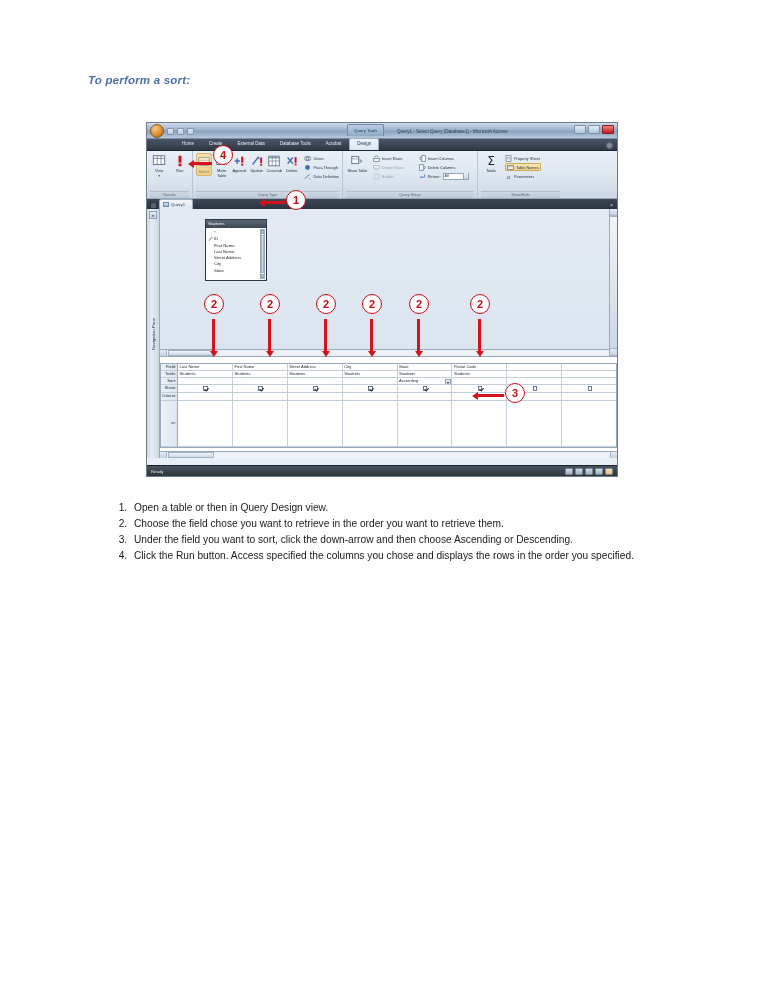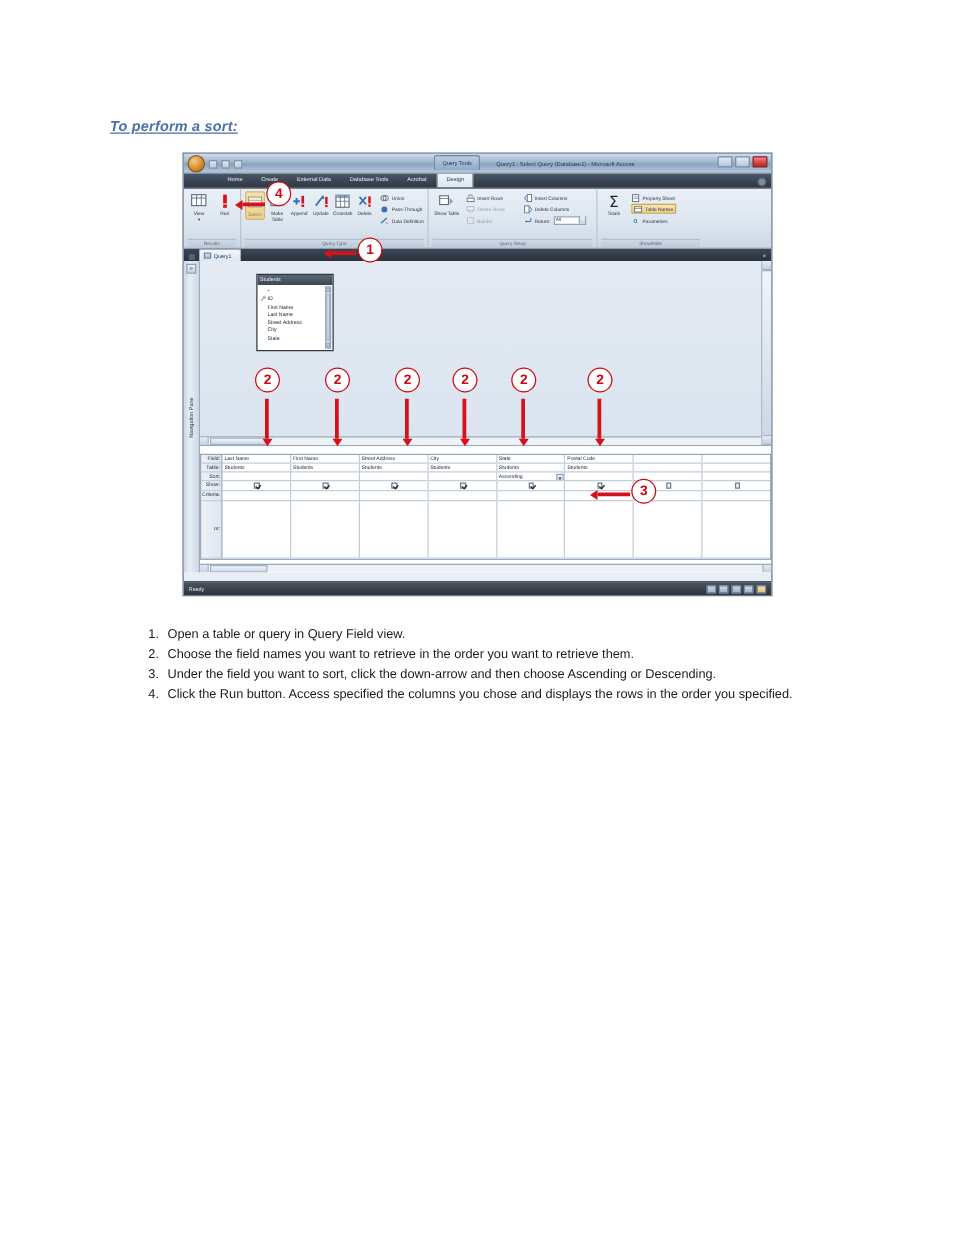--- a/index.html
+++ b/index.html
@@ -7,23 +7,23 @@
   body {
     width:765px; height:990px;
     background:#ffffff;
     font-family:"Liberation Sans", sans-serif;
     position:relative;
     overflow:hidden;
   }
 
   
   .heading {
-    position:absolute; left:88px; top:96px;
+    position:absolute; left:88px; top:74px;
     font-size:11.5px; font-weight:bold; font-style:italic;
-    color:#4a6fa5; letter-spacing:0.2px;text-decoration:underline;
+    color:#4a6fa5; letter-spacing:0.2px;
   }
 
   
   .shot {
     position:absolute; left:146px; top:122px;
     width:472px; height:355px;
     border:1px solid #6d7b8d;
     background:#e8eef5;
     overflow:hidden;
     font-size:4.6px;
@@ -787,18 +787,18 @@
   <div class="callout" style="left:323px; top:171px;">2</div>
   <div class="arr arr-down" style="left:328px; top:196px; height:38px;">
     <div class="shaft" style="height:32px"></div>
     <div class="head"></div>
   </div>
 
 </div>
 
 <div class="steps">
   <ol>
-    <li>Open a table or query in Query Field view.</li>
-    <li>Choose the field names you want to retrieve in the order you want to retrieve them.</li>
+    <li>Open a table or then in Query Design view.</li>
+    <li>Choose the field chose you want to retrieve in the order you want to retrieve them.</li>
     <li>Under the field you want to sort, click the down-arrow and then choose Ascending or Descending.</li>
     <li>Click the Run button. Access specified the columns you chose and displays the rows in the order you specified.</li>
   </ol>
 </div>
 
 </body></html>

